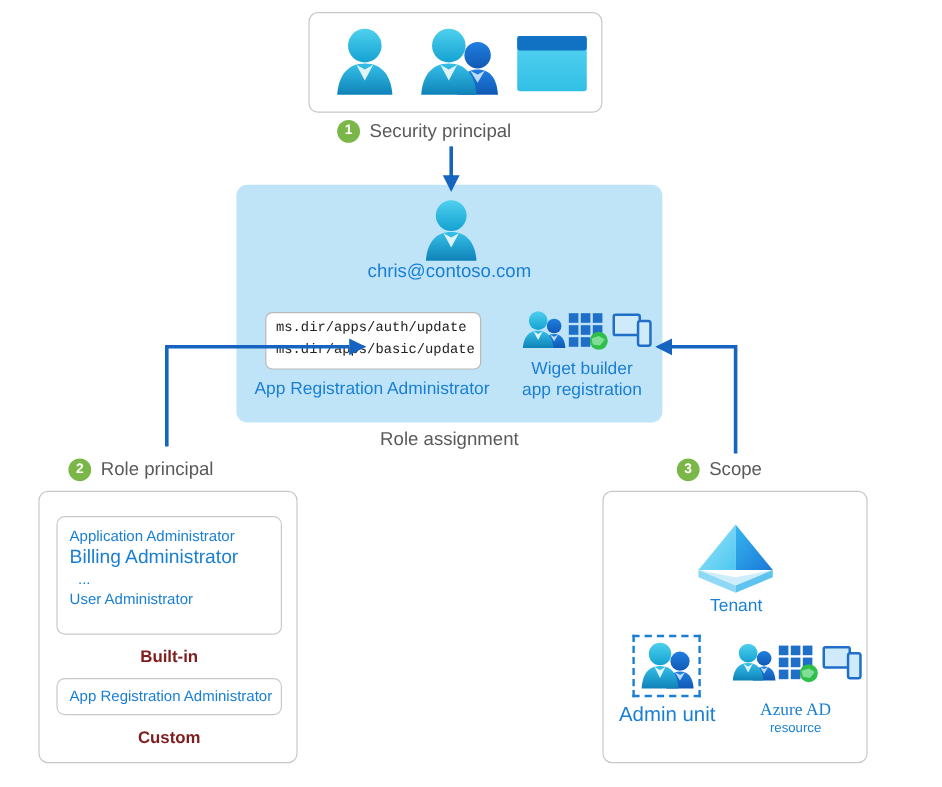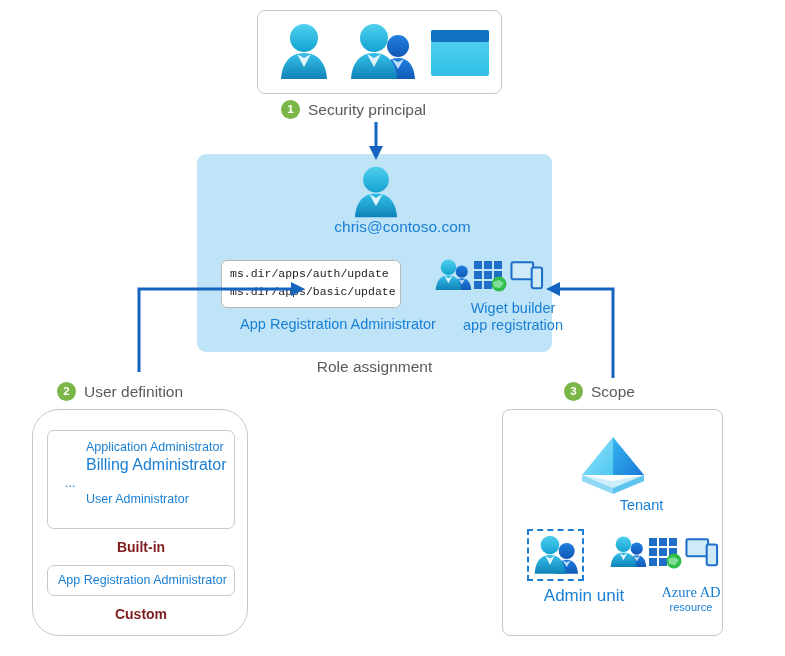--- a/index.html
+++ b/index.html
@@ -32,21 +32,21 @@
     width:19px;height:19px;border-radius:50%;
     background:#7ab648;color:#ffffff;
     font-size:11.5px;font-weight:bold;
     display:flex;align-items:center;justify-content:center;
     line-height:1;flex:0 0 auto;
   }
   .caption{
     position:absolute;text-align:center;white-space:nowrap;
     font-size:15.5px;color:#5a5a5a;
   }
-  .blue-text{color:#1a7fd4;padding-left:28px;}
+  .blue-text{color:#1a7fd4;}
   .blue-bold{color:#7f1d1d;font-weight:bold;}
   
   #role-assignment-panel{
     position:absolute;left:197px;top:154px;width:355px;height:198px;
     background:#bfe4f8;border-radius:9px;
   }
   
   #permissions-box{
     position:absolute;left:221px;top:260px;width:180px;height:48px;
     background:#ffffff;border:1px solid #b9b9b9;border-radius:6px;
@@ -185,24 +185,24 @@
   </svg>
 </span>
 
 <div class="caption blue-text" style="left:420px;top:300px;width:130px;font-size:14.5px;">Wiget builder</div>
 <div class="caption blue-text" style="left:420px;top:317px;width:130px;font-size:14.5px;">app registration</div>
 
 <div class="caption" style="left:197px;top:358px;width:355px;">Role assignment</div>
 
 <div class="step-label" style="left:57px;top:382px;">
   <span class="badge">2</span>
-  <span>User definition</span>
-</div>
-
-<div class="card" style="left:32px;top:409px;width:216px;height:227px;border-radius:27px;">
+  <span>Role principal</span>
+</div>
+
+<div class="card" style="left:32px;top:409px;width:216px;height:227px;">
 
   <div class="inner-card" style="left:14px;top:20px;width:188px;height:99px;padding:8px 0 0 10px;">
     <div class="blue-text" style="font-size:12.5px;line-height:1.28;">Application Administrator</div>
     <div class="blue-text" style="font-size:16px;line-height:1.28;">Billing Administrator</div>
     <div class="blue-text" style="font-size:12.5px;line-height:1.28;padding-left:7px;">...</div>
     <div class="blue-text" style="font-size:12.5px;line-height:1.28;">User Administrator</div>
   </div>
 
   <div class="blue-bold" style="position:absolute;left:0;top:129px;width:216px;text-align:center;font-size:14px;">Built-in</div>
 

